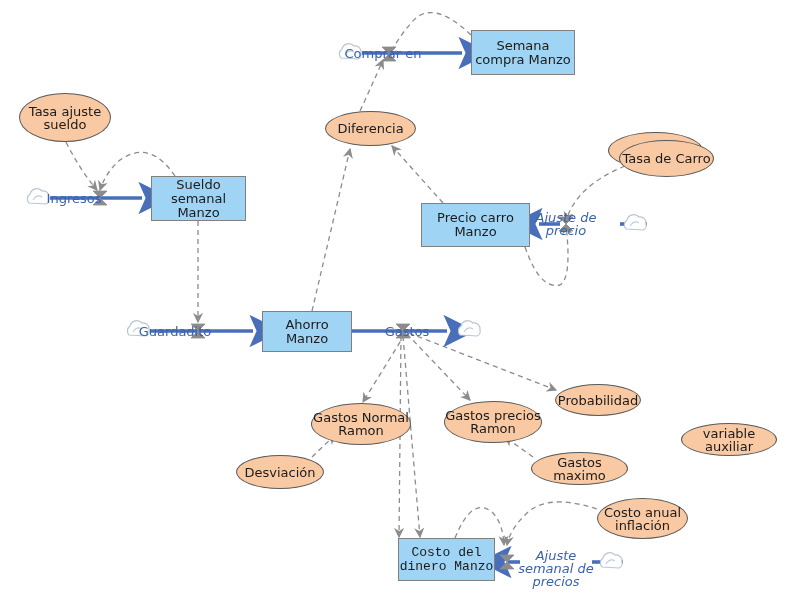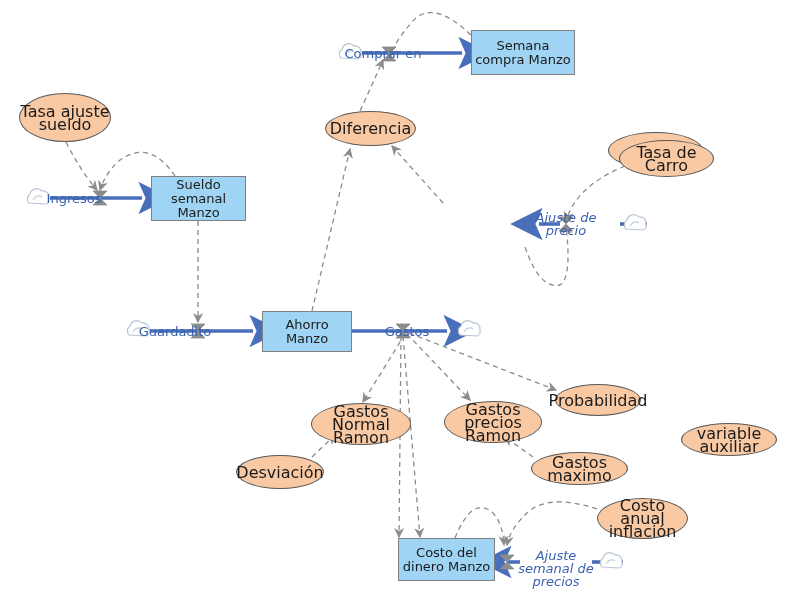--- a/index.html
+++ b/index.html
@@ -18,21 +18,21 @@
     color:#1b1b1b;
     font-size:13px;
     line-height:14px;
     box-sizing:border-box;
   }
   .aux{
     background:#f9c9a3;
     border:1.5px solid #5a5a5a;
     border-radius:50%;
     color:#1b1b1b;
-    font-size:16px;
+    font-size:13px;
     line-height:13px;
     box-sizing:border-box;
   }
   .aux.ghost{background:#f9c9a3;}
   .flowlabel{
     position:absolute;
     color:#3a62b0;
     font-size:13px;
     line-height:13px;
     text-align:center;
@@ -121,22 +121,23 @@
         <path d="M602,567 a6,6 0 0 1 1,-9 a7,7 0 0 1 12,-3 a6,6 0 0 1 7,7 a5,5 0 0 1 -3,6 z"></path>
         <path d="M606,564 q4,-6 9,-3" fill="none" stroke="#c3ccda"></path>
       </g>
     </g>
   </svg>
 
   <div class="node aux ghost" style="left:608px;top:132px;width:95px;height:37px;"></div>
 
   <div class="node stock" style="left:471px;top:30px;width:104px;height:45px;">Semana compra Manzo</div>
   <div class="node stock" style="left:151px;top:176px;width:95px;height:45px;">Sueldo semanal Manzo</div>
+  <div class="node stock" style="left:421px;top:203px;width:109px;height:44px;">Precio carro Manzo</div>
   <div class="node stock" style="left:262px;top:311px;width:90px;height:41px;">Ahorro Manzo</div>
-  <div class="node stock" style="left:398px;top:538px;width:97px;height:43px;">Costo del dinero Manzo</div>
+  <div class="node stock" style="left:398px;top:538px;width:97px;height:43px;font-family:Liberation Mono, monospace;">Costo del dinero Manzo</div>
 
   <div class="node aux" style="left:19px;top:93px;width:92px;height:49px;">Tasa ajuste sueldo</div>
   <div class="node aux" style="left:325px;top:111px;width:91px;height:35px;">Diferencia</div>
   <div class="node aux" style="left:619px;top:140px;width:95px;height:37px;">Tasa de Carro</div>
   <div class="node aux" style="left:311px;top:403px;width:100px;height:42px;">Gastos Normal Ramon</div>
   <div class="node aux" style="left:444px;top:401px;width:98px;height:42px;">Gastos precios Ramon</div>
   <div class="node aux" style="left:555px;top:384px;width:86px;height:32px;">Probabilidad</div>
   <div class="node aux" style="left:236px;top:455px;width:88px;height:34px;">Desviación</div>
   <div class="node aux" style="left:531px;top:452px;width:97px;height:33px;">Gastos maximo</div>
   <div class="node aux" style="left:681px;top:423px;width:96px;height:33px;">variable auxiliar</div>

